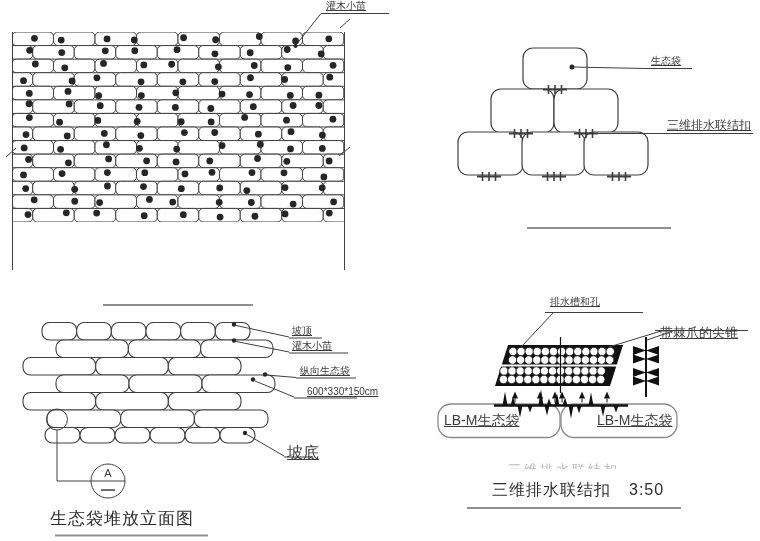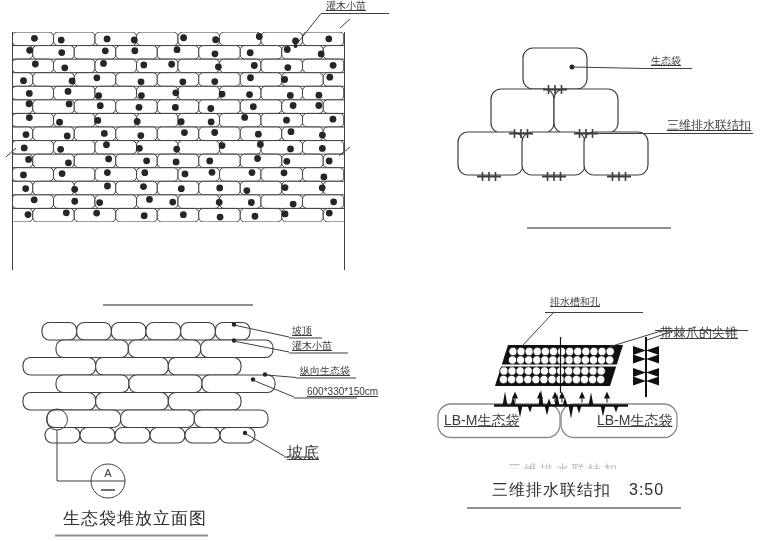--- a/index.html
+++ b/index.html
@@ -488,21 +488,21 @@
 
   <div class="lbl" style="left:651px;top:55px;font-size:10px;">生态袋</div>
   <div class="lbl" style="left:667px;top:119px;font-size:12px;">三维排水联结扣</div>
 
   <div class="lbl" style="left:292px;top:325px;font-size:10px;">坡顶</div>
   <div class="lbl" style="left:292px;top:340px;font-size:10px;">灌木小苗</div>
   <div class="lbl" style="left:300px;top:365px;font-size:10px;">纵向生态袋</div>
   <div class="lbl" style="left:295px;top:386px;font-size:10px;margin-left:12px;">600*330*150cm</div>
   <div class="lbl" style="left:287px;top:444px;font-size:16px;">坡底</div>
   <div class="marker-letter" style="left:102px;top:467px;width:12px;font-size:11px;">A</div>
-  <div class="cap" style="left:63px;top:507px;font-size:17px;">生态袋堆放立面图</div>
+  <div class="cap" style="left:50px;top:507px;font-size:17px;">生态袋堆放立面图</div>
 
   <div class="lbl" style="left:550px;top:296px;font-size:10px;">排水槽和孔</div>
   <div class="lbl" style="left:660px;top:320px;font-size:13px;margin-top:6px;">带棘爪的尖锥</div>
   <div class="lbl" style="left:444px;top:413px;font-size:14px;">LB-M生态袋</div>
   <div class="lbl" style="left:597px;top:413px;font-size:14px;">LB-M生态袋</div>
   <div class="ghost" style="left:508px;top:461px;width:112px;height:8px;font-size:13px;">三维排水联结扣</div>
   <div class="cap cap-row" style="left:492px;top:480px;font-size:16px;">
     <span>三维排水联结扣</span>
     <span>3:50</span>
   </div>

